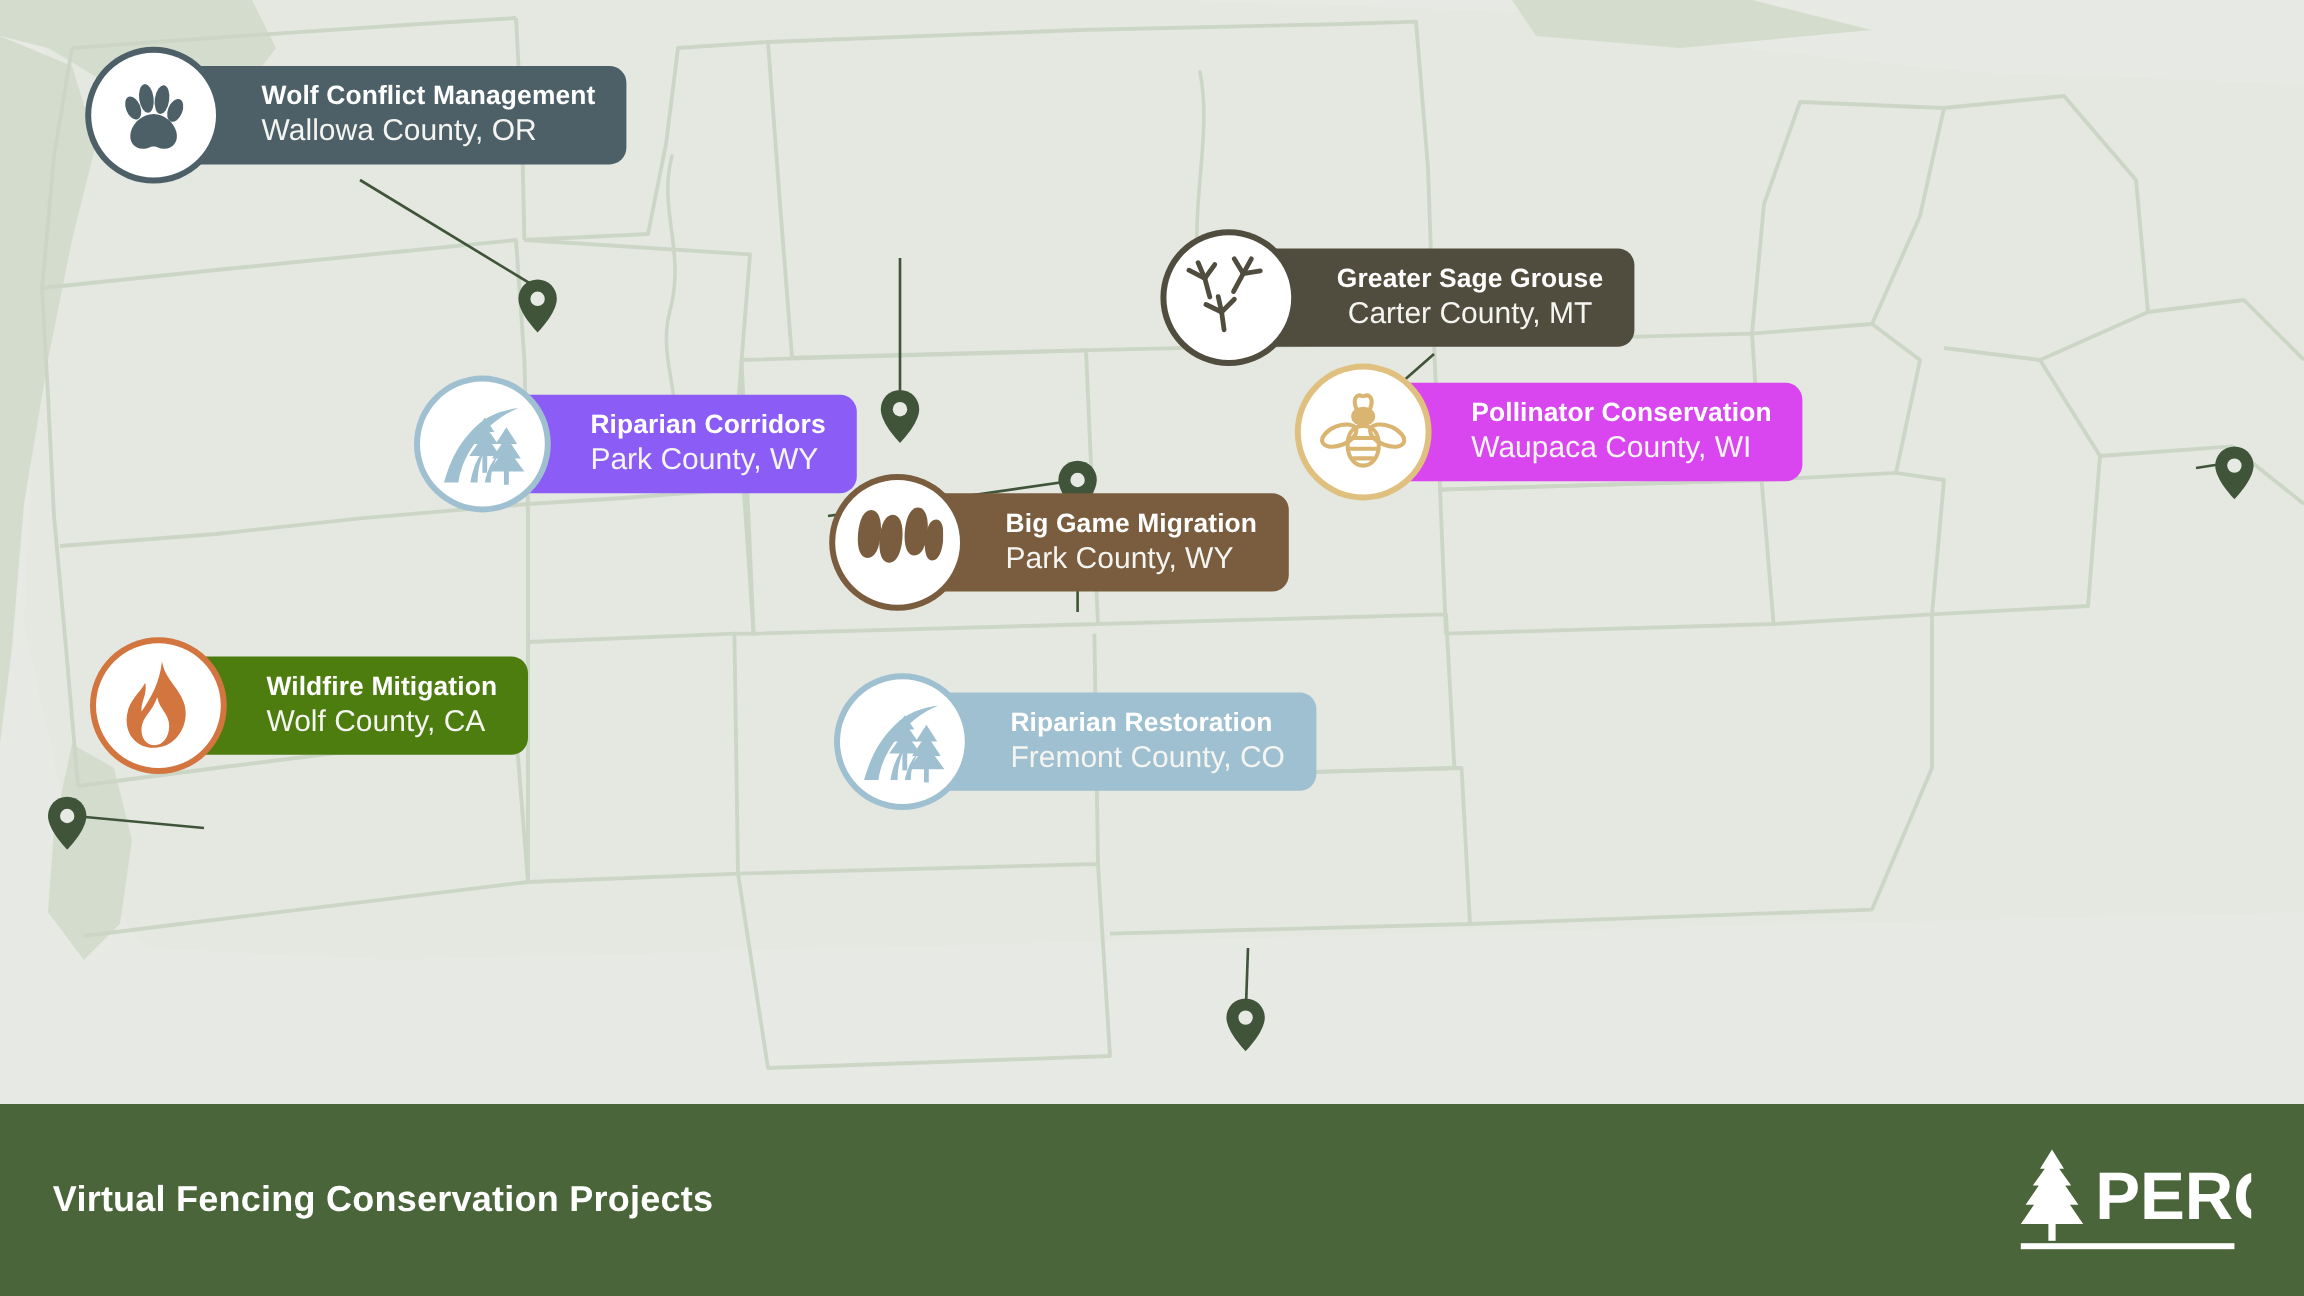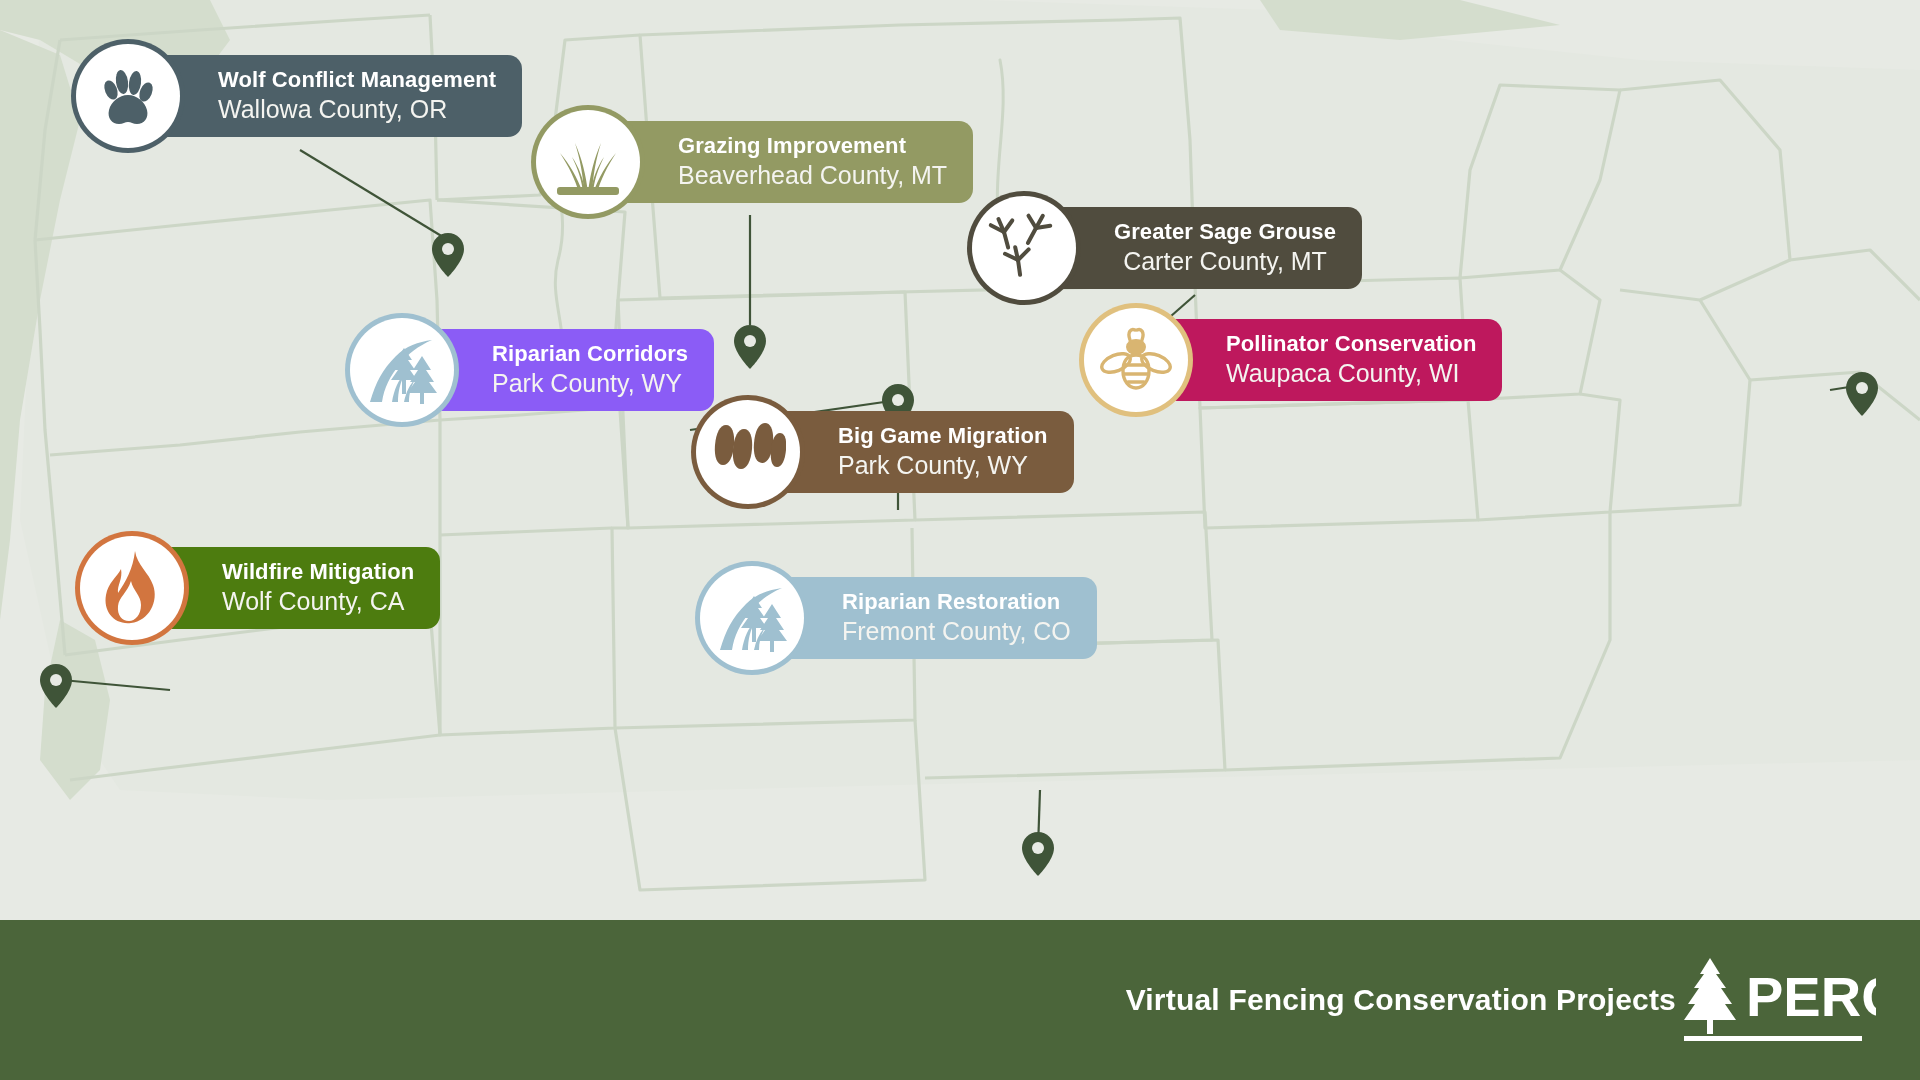--- a/index.html
+++ b/index.html
@@ -64,21 +64,21 @@
   }
 
   
   #footer {
     position:absolute;
     left:0; top:920px;
     width:1920px; height:160px;
     background:#4b653a;
     display:flex;
     align-items:center;
-    justify-content:flex-end;
+    justify-content:space-between;
     padding:0 44px 0 44px;
   }
   #footer-title {
     color:#ffffff;
     font-size:30px;
     font-weight:bold;
     letter-spacing:.2px;
   }
   #perc-logo { display:flex; align-items:center; }
 </style>
@@ -210,39 +210,20 @@
           <ellipse cx="16" cy="27" rx="6" ry="10" transform="rotate(-22 16 27)"></ellipse>
           <ellipse cx="27" cy="19" rx="6" ry="12" transform="rotate(-8 27 19)"></ellipse>
           <ellipse cx="40" cy="20" rx="6" ry="12" transform="rotate(8 40 20)"></ellipse>
           <ellipse cx="51" cy="29" rx="6" ry="10" transform="rotate(22 51 29)"></ellipse>
           <path d="M33,32 c9,0 17,7 19,15 c2,8 -3,14 -10,14 c-4,0 -6,-2 -9,-2 c-3,0 -5,2 -9,2 c-7,0 -12,-6 -10,-14 c2,-8 10,-15 19,-15 z"></path>
         </g>
       </svg>
     </div>
   </div>
 
-  <div class="badge" style="left:536px; top:110px;">
-    <div class="plate" style="background:#939a63;">
-      <div class="title">Grazing Improvement</div>
-      <div class="subtitle">Beaverhead County, MT</div>
-    </div>
-    <div class="disc" style="box-shadow:0 0 0 5px #939a63;">
-      <svg width="70" height="66" viewBox="0 0 70 66">
-        <g fill="#939a63">
-          <path d="M35,64 C33,46 29,30 22,14 C27,30 30,46 31,64 Z"></path>
-          <path d="M35,64 C37,46 41,30 48,14 C43,30 40,46 39,64 Z"></path>
-          <path d="M30,64 C24,48 17,36 7,24 C16,38 22,50 26,64 Z"></path>
-          <path d="M40,64 C46,48 53,36 63,24 C54,38 48,50 44,64 Z"></path>
-          <path d="M33,64 C30,50 26,38 19,28 C25,40 29,52 30,64 Z"></path>
-          <path d="M37,64 C40,50 44,38 51,28 C45,40 41,52 40,64 Z"></path>
-          <rect x="4" y="58" width="62" height="8" rx="3"></rect>
-        </g>
-      </svg>
-    </div>
-  </div>
 
   <div class="badge" style="left:972px; top:196px;">
     <div class="plate" style="background:#504c3e;align-items:center;">
       <div class="title">Greater Sage Grouse</div>
       <div class="subtitle">Carter County, MT</div>
     </div>
     <div class="disc" style="box-shadow:0 0 0 5px #504c3e;">
       <svg width="72" height="72" viewBox="0 0 72 72">
         <g fill="#504c3e" stroke="#504c3e" stroke-width="4" stroke-linecap="round" stroke-linejoin="round">
           <g transform="translate(16,20) rotate(-15)">
@@ -262,21 +243,21 @@
             <path d="M0,0 L-12,-8" fill="none"></path>
             <path d="M0,0 L12,-9" fill="none"></path>
             <path d="M0,0 L-1,-13" fill="none"></path>
           </g>
         </g>
       </svg>
     </div>
   </div>
 
   <div class="badge" style="left:1084px; top:308px;">
-    <div class="plate" style="background:#be185d;">
+    <div class="plate" style="background:#d946ef;">
       <div class="title">Pollinator Conservation</div>
       <div class="subtitle">Waupaca County, WI</div>
     </div>
     <div class="disc" style="box-shadow:0 0 0 5px #e0c07e;">
       <svg width="72" height="66" viewBox="0 0 72 66">
         <g stroke="#d9b571" stroke-width="3.4" fill="none" stroke-linecap="round">
           <path d="M30,13 C27,5 31,1 35,3"></path>
           <path d="M42,13 C45,5 41,1 37,3"></path>
           <ellipse cx="36" cy="20" rx="10" ry="8" fill="#d9b571" stroke="none"></ellipse>
           <ellipse cx="16" cy="36" rx="15" ry="8" transform="rotate(-22 16 36)"></ellipse>

